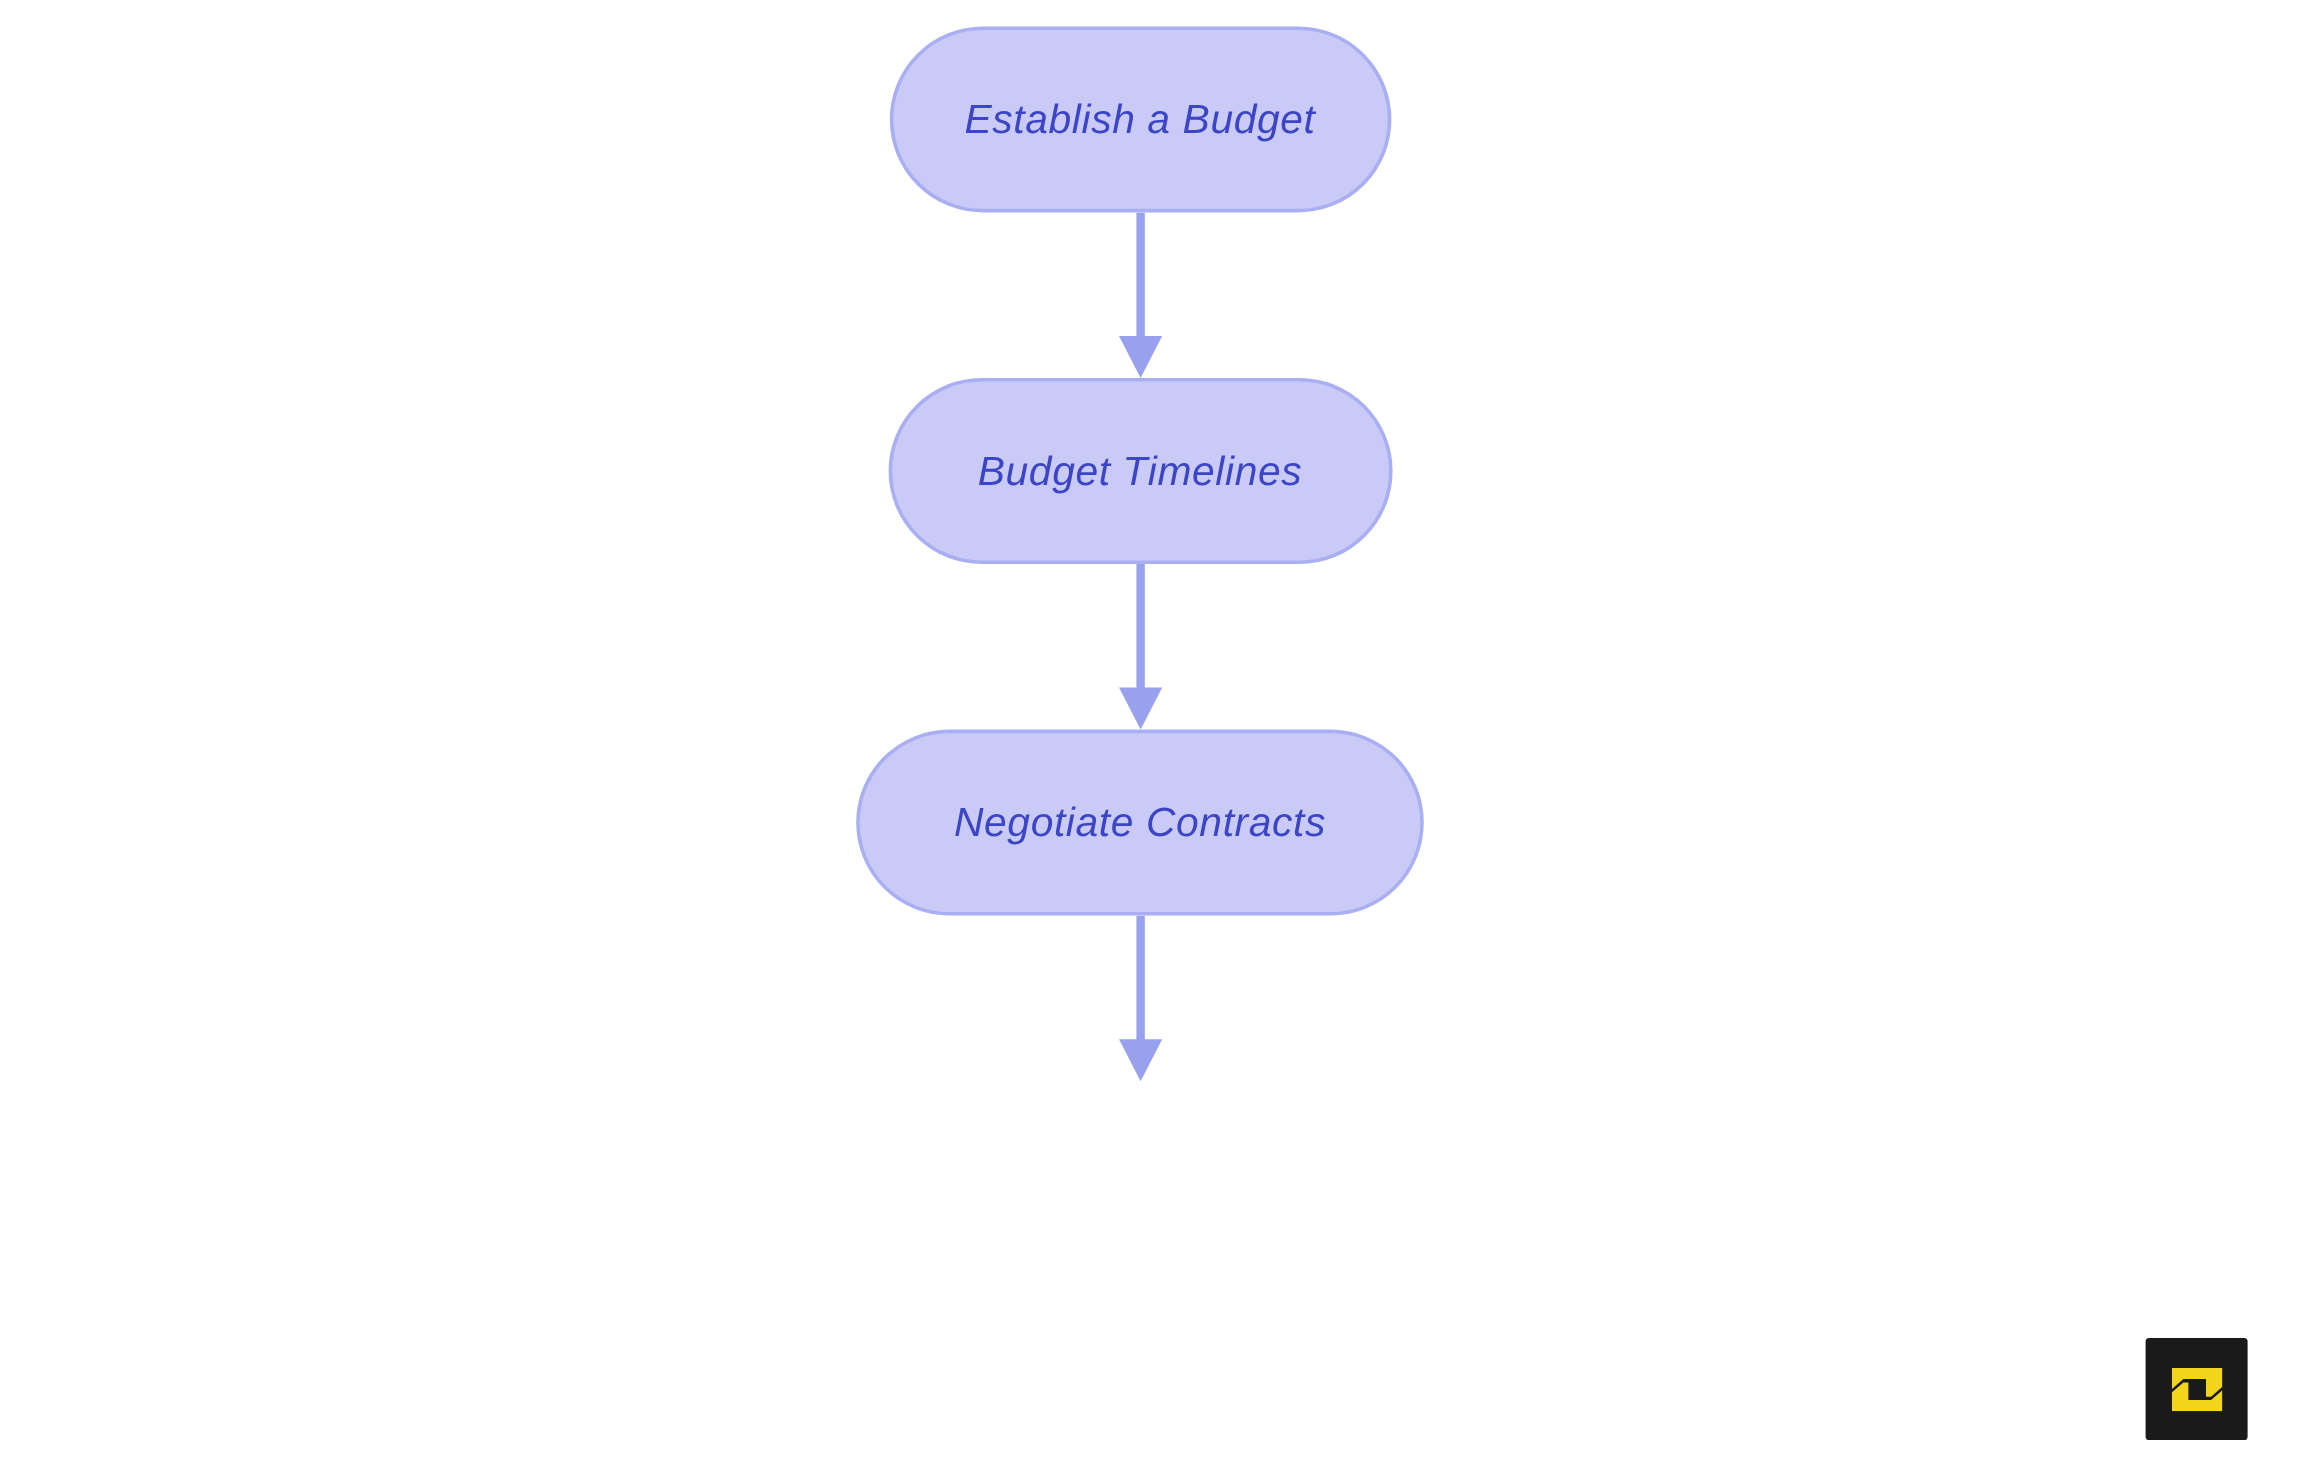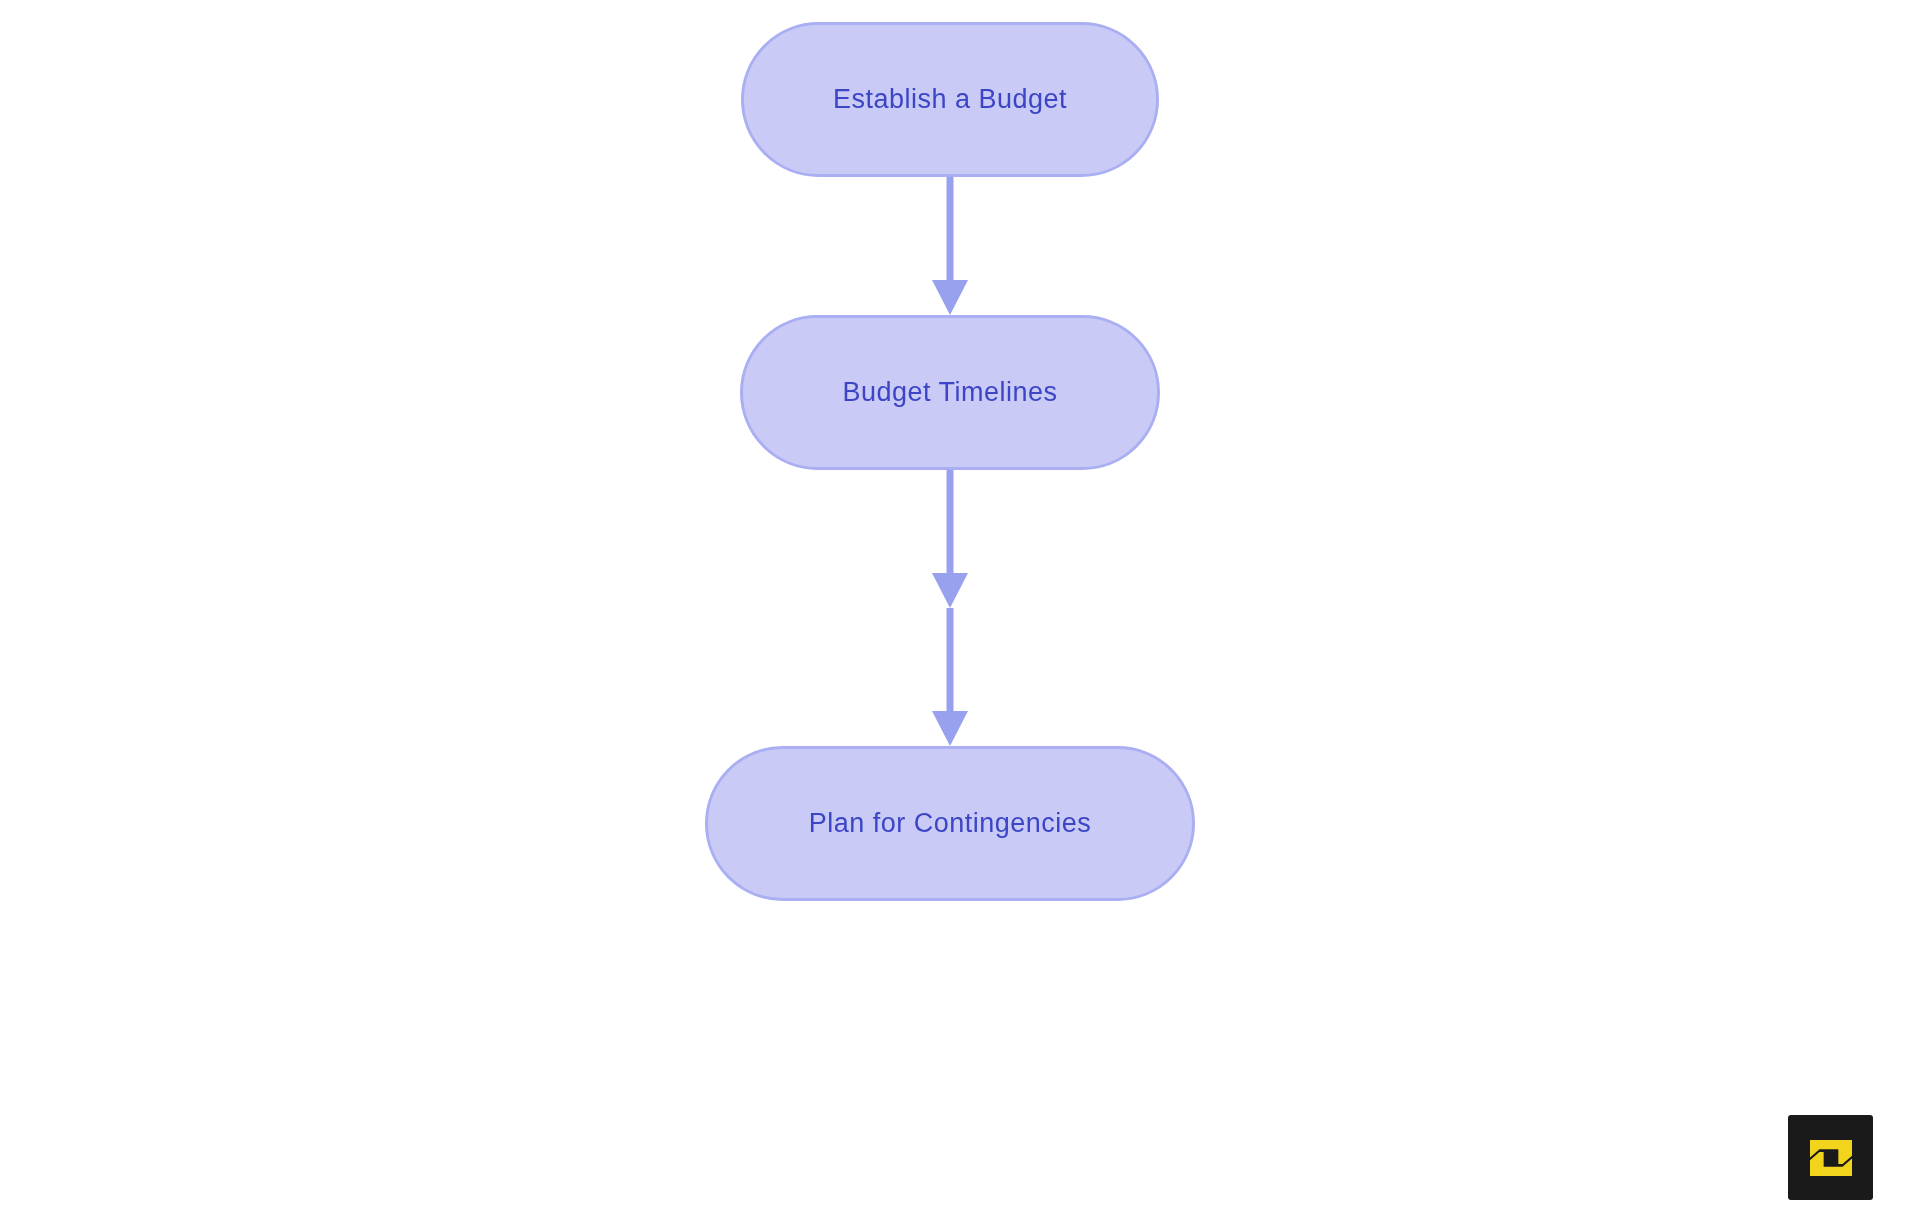--- a/index.html
+++ b/index.html
@@ -28,24 +28,25 @@
     height:155px;
     box-sizing:border-box;
     background:var(--node-fill);
     border:3px solid var(--node-border);
     border-radius:999px;
     display:flex;align-items:center;justify-content:center;
     flex:none;
   }
   .flow-node .node-label{
     color:var(--node-text);
-    font-size:27px;
+    font-size:34px;
     line-height:1;
     white-space:nowrap;
     letter-spacing:0.5px;
+    font-style:italic;
   }
   .flow-node.n1{width:418px;}
   .flow-node.n2{width:420px;}
   .flow-node.n3{width:473px;}
   .flow-node.n4{width:490px;}
   .flow-arrow{flex:none;height:138px;display:block;}
   .flow-arrow .arrow-line{stroke:var(--arrow);stroke-width:7;}
   .flow-arrow .arrow-head{fill:var(--arrow);}
   .brand-logo{
     position:absolute;
@@ -73,29 +74,29 @@
 
   <div class="flow-node n2">
     <span class="node-label">Budget Timelines</span>
   </div>
 
   <svg class="flow-arrow" width="44" height="138" viewBox="0 0 44 138" aria-hidden="true">
     <line class="arrow-line" x1="22" y1="0" x2="22" y2="106"></line>
     <polygon class="arrow-head" points="4,103 40,103 22,138"></polygon>
   </svg>
 
+  <div class="flow-node n3">
+    <span class="node-label">Negotiate Contracts</span>
+  </div>
 
   <svg class="flow-arrow" width="44" height="138" viewBox="0 0 44 138" aria-hidden="true">
     <line class="arrow-line" x1="22" y1="0" x2="22" y2="106"></line>
     <polygon class="arrow-head" points="4,103 40,103 22,138"></polygon>
   </svg>
 
-  <div class="flow-node n4">
-    <span class="node-label">Plan for Contingencies</span>
-  </div>
 
 </div>
 
 <div class="brand-logo">
   <svg width="42" height="36" viewBox="8 4 40 39" preserveAspectRatio="none" aria-hidden="true">
     <path d="M8 4 L48 4 L48 21 L39 30 L35 30 L35 14 L17 14 L8 23 Z"></path>
     <path d="M48 43 L8 43 L8 26 L17 17 L21 17 L21 33 L39 33 L48 24 Z"></path>
   </svg>
 </div>
 

